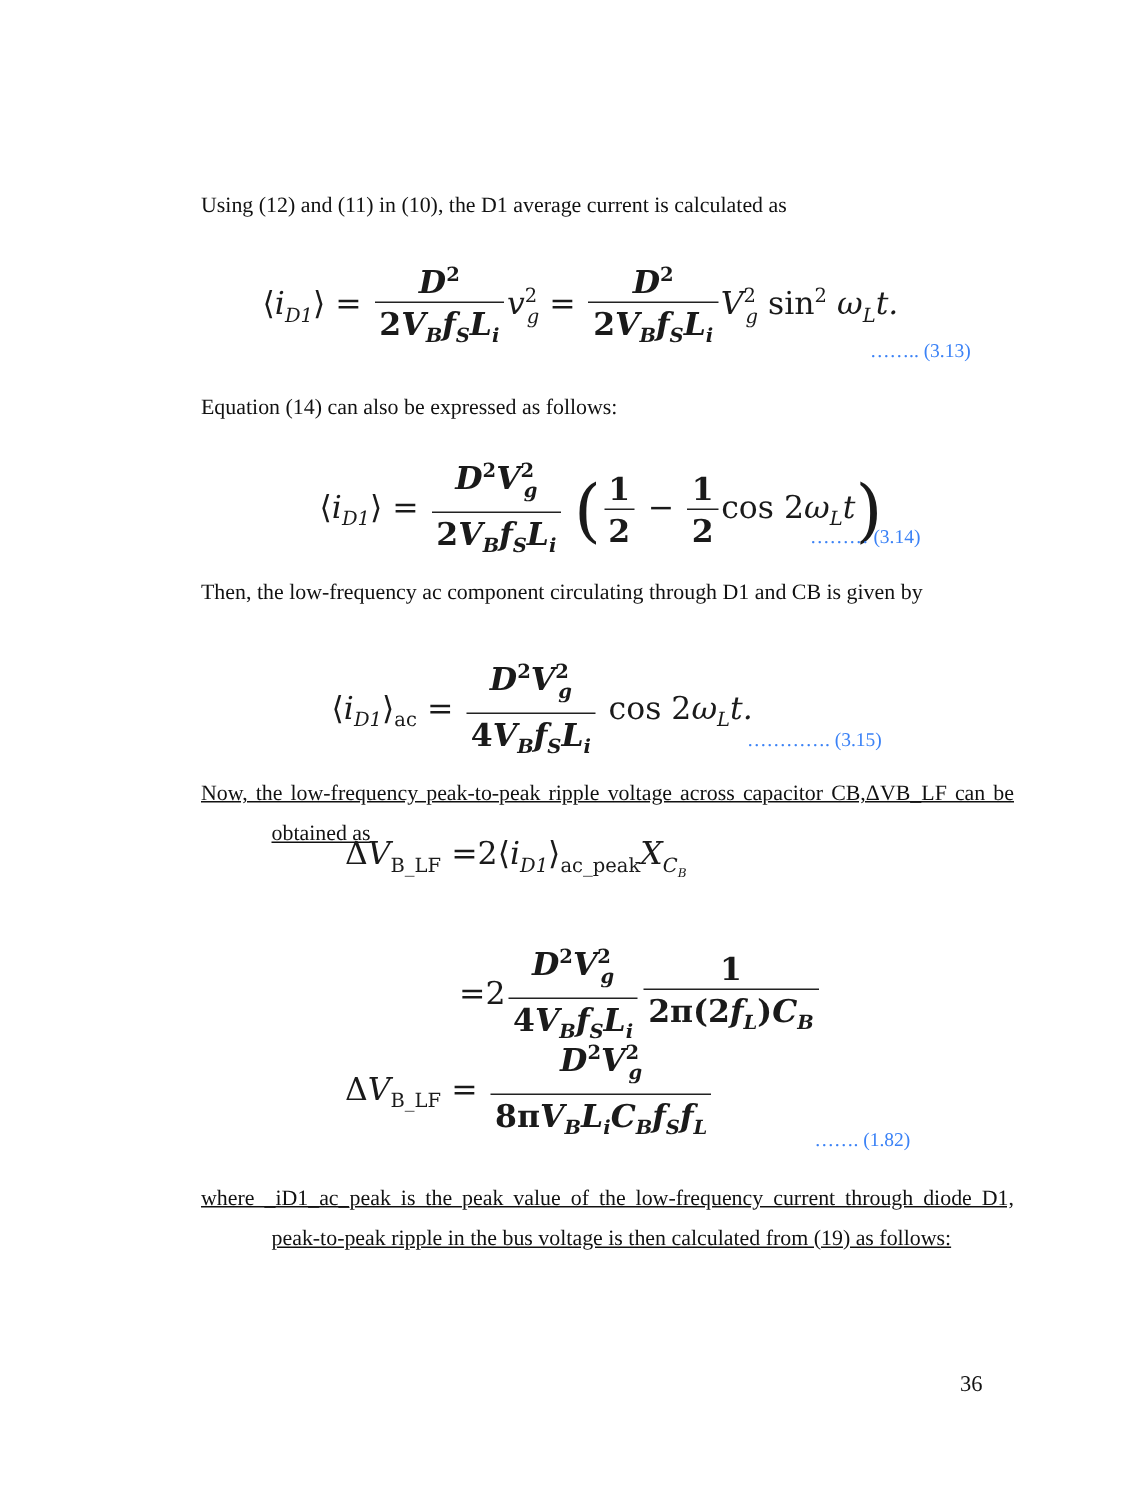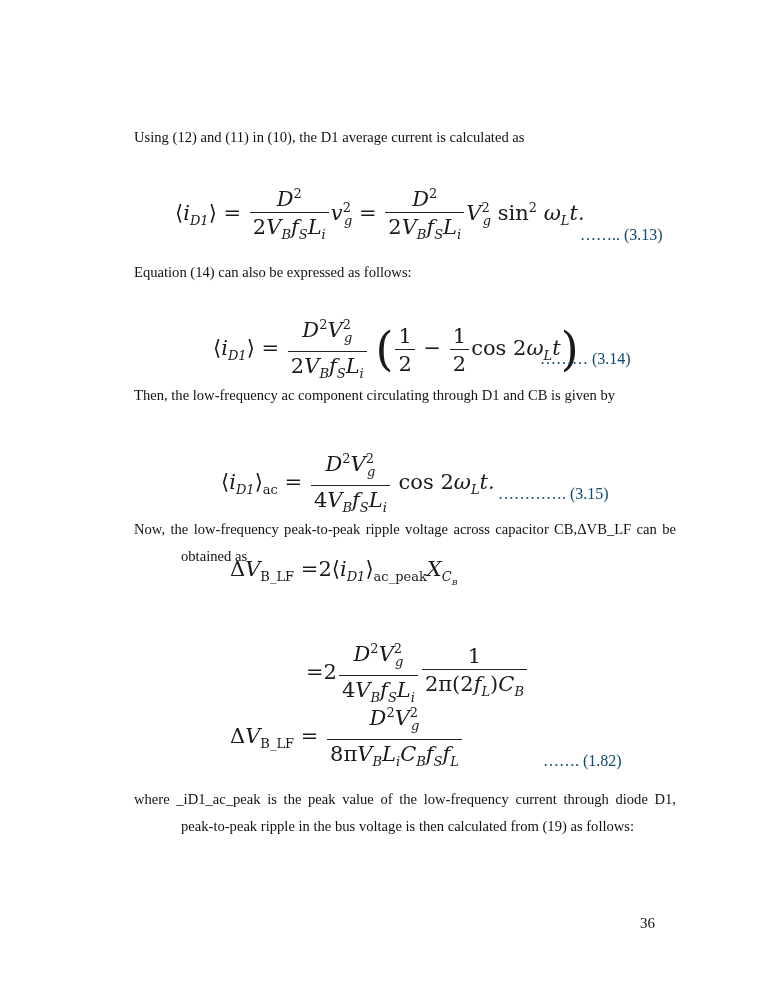--- a/index.html
+++ b/index.html
@@ -1,24 +1,24 @@
 <!DOCTYPE html>
 <html><head>
 <meta charset="utf-8">
 <style>
   html, body { margin:0; padding:0; background:#ffffff; }
   body { width:765px; height:990px; position:relative; overflow:hidden;
          font-family:"Liberation Serif", serif; color:#111; }
   .text { position:absolute; font-size:14.6px; line-height:18px; white-space:nowrap; }
   .just { position:absolute; left:134px; width:542px; font-size:14.6px; line-height:26.5px; text-align:justify; }
-  .just .line { display:block; text-align:justify; text-align-last:justify; height:26.5px; }
+  .just .line { display:block; text-align:justify; text-align-last:justify; height:26.5px;text-decoration:underline; }
   .just .line.last { text-align-last:left;margin-left:47px; }
   .eq { position:absolute; font-family:"DejaVu Serif", serif; font-size:21px; color:#1a1a1a; white-space:nowrap; }
-  .eqnum { position:absolute; font-size:16px; color:#0c4a6e; white-space:nowrap; }
-  .frac { display:inline-block; vertical-align:middle; text-align:center; margin:16px 2px; }
+  .eqnum { position:absolute; font-size:13px; color:#3b82f6; white-space:nowrap; }
+  .frac { display:inline-block; vertical-align:middle; text-align:center; margin:6px 2px;font-weight:bold; }
   .frac .num { display:block; padding:0 3px; line-height:26px; }
   .frac .den { display:block; border-top:1.3px solid #222; padding:2px 3px 0; line-height:24px; }
   i { font-style:italic; }
   sub, sup { font-size:62%; }
   .rm { font-style:normal; }
   .paren { font-size:46px; vertical-align:middle; font-weight:200; line-height:1; }
   .pagenum { position:absolute; left:640px; top:915px; font-size:15px; }
 </style>
 </head>
 <body>

